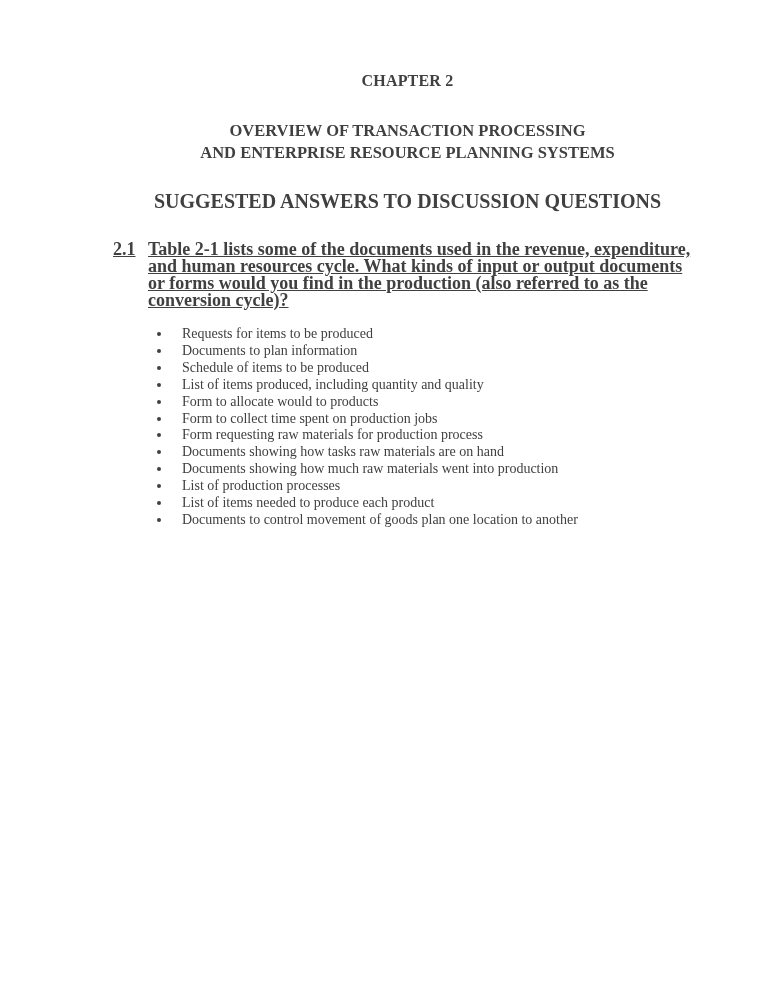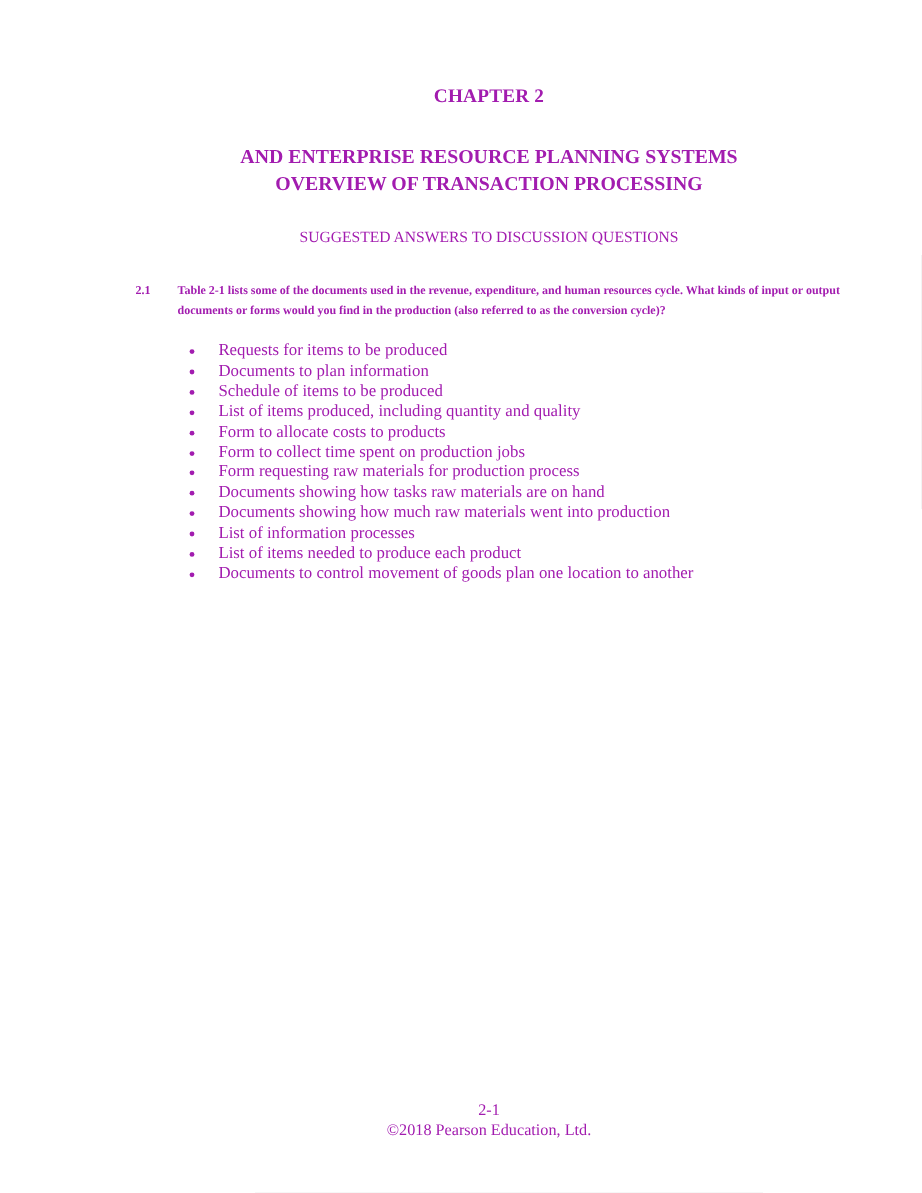--- a/index.html
+++ b/index.html
@@ -9,49 +9,50 @@
   }
   .page {
     width: 768px;
     height: 994px;
     margin: 0 auto;
     background: #ffffff;
     position: relative;
     box-sizing: border-box;
     padding: 72px 66px 0 113px;
     font-family: "Liberation Serif", serif;
-    color: #a21caf;
+    color: #404040;
   }
   .centered { text-align: center; }
 
   .chapter-heading {
     font-size: 16px;
     font-weight: bold;
     letter-spacing: 0.2px;
     margin: 0 0 30px 0;
   }
   .doc-title {
     font-size: 16.5px;
     font-weight: bold;
     line-height: 22px;
     margin: 0 0 26px 0;
   }
   .section-heading {
-    font-size: 13px;
-    font-weight: normal;
+    font-size: 20px;
+    font-weight: bold;
     margin: 0 0 28px 0;
   }
 
   .question-block {
     display: grid;
     grid-template-columns: 35px 1fr;
-    font-size: 10px;
+    font-size: 18px;
     font-weight: bold;
     line-height: 17px;
     margin: 0 0 17px 0;
+    text-decoration: underline;
   }
   .question-number { }
   .question-text { }
 
   .answer-intro {
     margin: 0 0 14px 35px;
     font-size: 14px;
     line-height: 17px;
   }
 
@@ -77,45 +78,41 @@
   }
 </style>
 </head>
 <body>
 
 <div class="page">
 
   <div class="chapter-heading centered">CHAPTER 2</div>
 
   <div class="doc-title centered">
+    <div>OVERVIEW OF TRANSACTION PROCESSING</div>
     <div>AND ENTERPRISE RESOURCE PLANNING SYSTEMS</div>
-    <div>OVERVIEW OF TRANSACTION PROCESSING</div>
   </div>
 
   <div class="section-heading centered">SUGGESTED ANSWERS TO DISCUSSION QUESTIONS</div>
 
   <div class="question-block">
     <div class="question-number">2.1</div>
     <div class="question-text">Table 2-1 lists some of the documents used in the revenue, expenditure, and human resources cycle. What kinds of input or output documents or forms would you find in the production (also referred to as the conversion cycle)?</div>
   </div>
 
 
   <ul class="bullet-list">
     <li>Requests for items to be produced</li>
     <li>Documents to plan information</li>
     <li>Schedule of items to be produced</li>
     <li>List of items produced, including quantity and quality</li>
-    <li>Form to allocate costs to products</li>
+    <li>Form to allocate would to products</li>
     <li>Form to collect time spent on production jobs</li>
     <li>Form requesting raw materials for production process</li>
     <li>Documents showing how tasks raw materials are on hand</li>
     <li>Documents showing how much raw materials went into production</li>
-    <li>List of information processes</li>
+    <li>List of production processes</li>
     <li>List of items needed to produce each product</li>
     <li>Documents to control movement of goods plan one location to another</li>
   </ul>
 
-  <div class="page-footer">
-    <div>2-1</div>
-    <div>©2018 Pearson Education, Ltd.</div>
-  </div>
 
 </div>
 
 </body></html>

